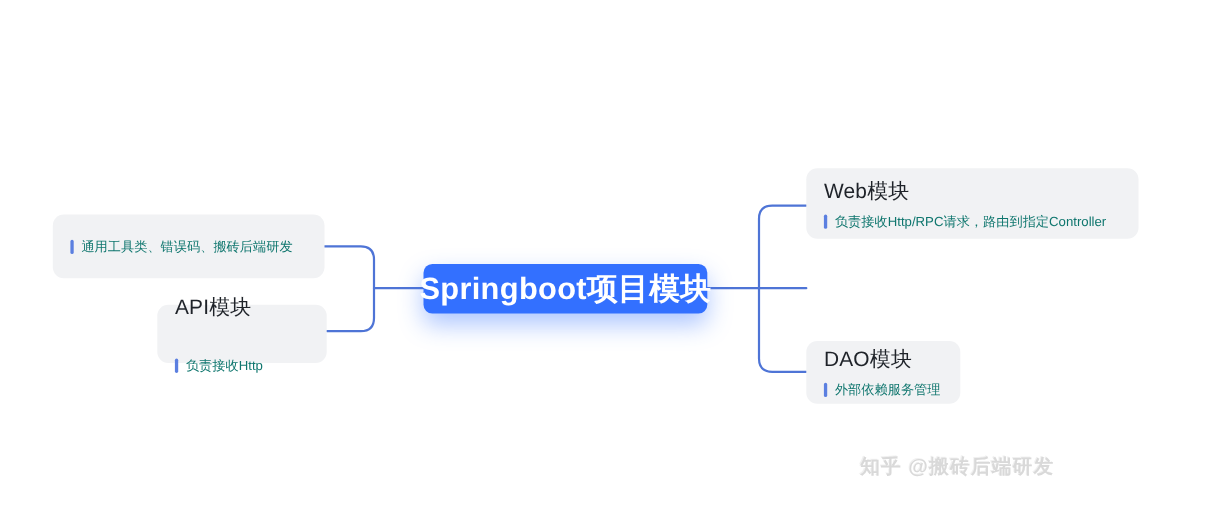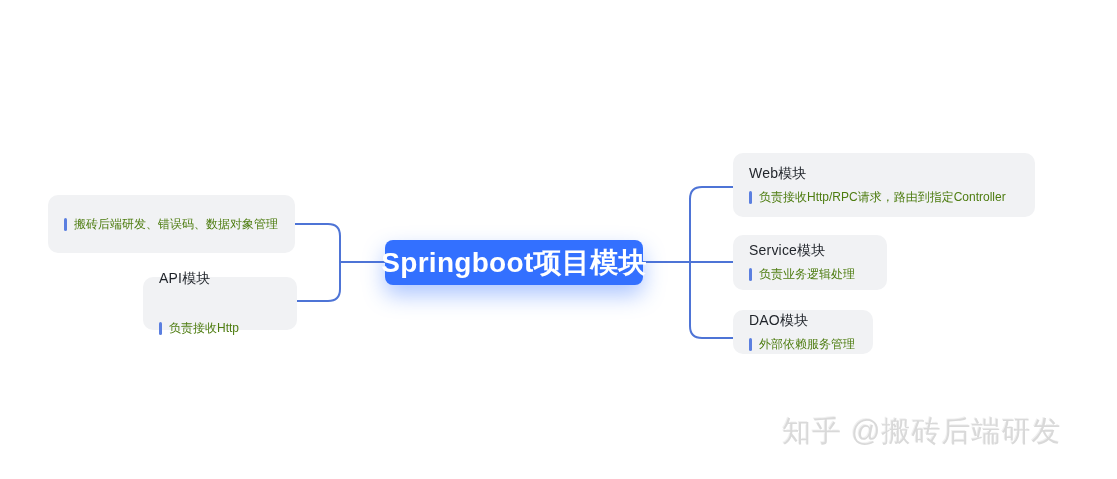--- a/index.html
+++ b/index.html
@@ -34,21 +34,21 @@
     display: flex;
     flex-direction: column;
     justify-content: center;
     gap: 6px;
     padding: 8px 16px;
     background: #f1f2f4;
     border-radius: 10px;
     cursor: pointer;
   }
   .node .t {
-    font-size: 14px;
+    font-size: 19px;
     font-weight: 500;
     color: #1f2329;
     letter-spacing: 0.2px;
     white-space: nowrap;
   }
   .node .d {
     display: flex;
     align-items: center;
     gap: 7px;
     white-space: nowrap;
@@ -56,21 +56,21 @@
   .node .d .bar {
     display: inline-block;
     width: 3px;
     height: 13px;
     border-radius: 2px;
     background: #5b7fe0;
     flex: 0 0 auto;
   }
   .node .d .txt {
     font-size: 12px;
-    color: #4d7c0f;
+    color: #0f766e;
   }
   .node.center {
     left: 385px;
     top: 240px;
     width: 258px;
     height: 45px;
     align-items: center;
     justify-content: center;
     padding: 0;
     background: #3370ff;
@@ -81,22 +81,22 @@
     font-size: 28px;
     font-weight: 600;
     color: #ffffff;
     letter-spacing: 0.3px;
     white-space: nowrap;
   }
   .watermark {
     position: absolute;
     left: 782px;
     top: 412px;
-    font-size: 29px;
-    font-weight: 400;
+    font-size: 18px;
+    font-weight: 700;
     letter-spacing: 1px;
     color: #d9d9d9;
     text-shadow: 1px 1px 0 #ffffff, -1px -1px 0 rgba(0,0,0,0.06);
     white-space: nowrap;
     user-select: none;
   }
 </style>
 </head>
 <body>
 
@@ -109,49 +109,42 @@
     <path d="M733,187 H702 Q690,187 690,199 V326 Q690,338 702,338 H733"></path>
   </svg>
 
   <div class="node center">
     <span class="root-label">Springboot项目模块</span>
   </div>
 
   <div class="node" style="left:48px; top:195px; width:247px; height:58px;">
     <div class="d">
       <span class="bar"></span>
-      <span class="txt">搬砖后端研发、错误码、数据对象管理</span>
+      <span class="txt">通用工具类、错误码、搬砖后端研发</span>
     </div>
   </div>
 
   <div class="node" style="left:143px; top:277px; width:154px; height:53px;gap:32px;">
     <div class="t">API模块</div>
     <div class="d">
       <span class="bar"></span>
       <span class="txt">负责接收Http</span>
     </div>
   </div>
 
   <div class="node" style="left:733px; top:153px; width:302px; height:64px;">
     <div class="t">Web模块</div>
     <div class="d">
       <span class="bar"></span>
       <span class="txt">负责接收Http/RPC请求，路由到指定Controller</span>
     </div>
   </div>
 
-  <div class="node" style="left:733px; top:235px; width:154px; height:55px;">
-    <div class="t">Service模块</div>
-    <div class="d">
-      <span class="bar"></span>
-      <span class="txt">负责业务逻辑处理</span>
-    </div>
-  </div>
 
-  <div class="node" style="left:733px; top:310px; width:140px; height:44px;">
+  <div class="node" style="left:733px; top:310px; width:140px; height:57px;">
     <div class="t">DAO模块</div>
     <div class="d">
       <span class="bar"></span>
       <span class="txt">外部依赖服务管理</span>
     </div>
   </div>
 
   <div class="watermark">知乎 @搬砖后端研发</div>
 
 </div>

